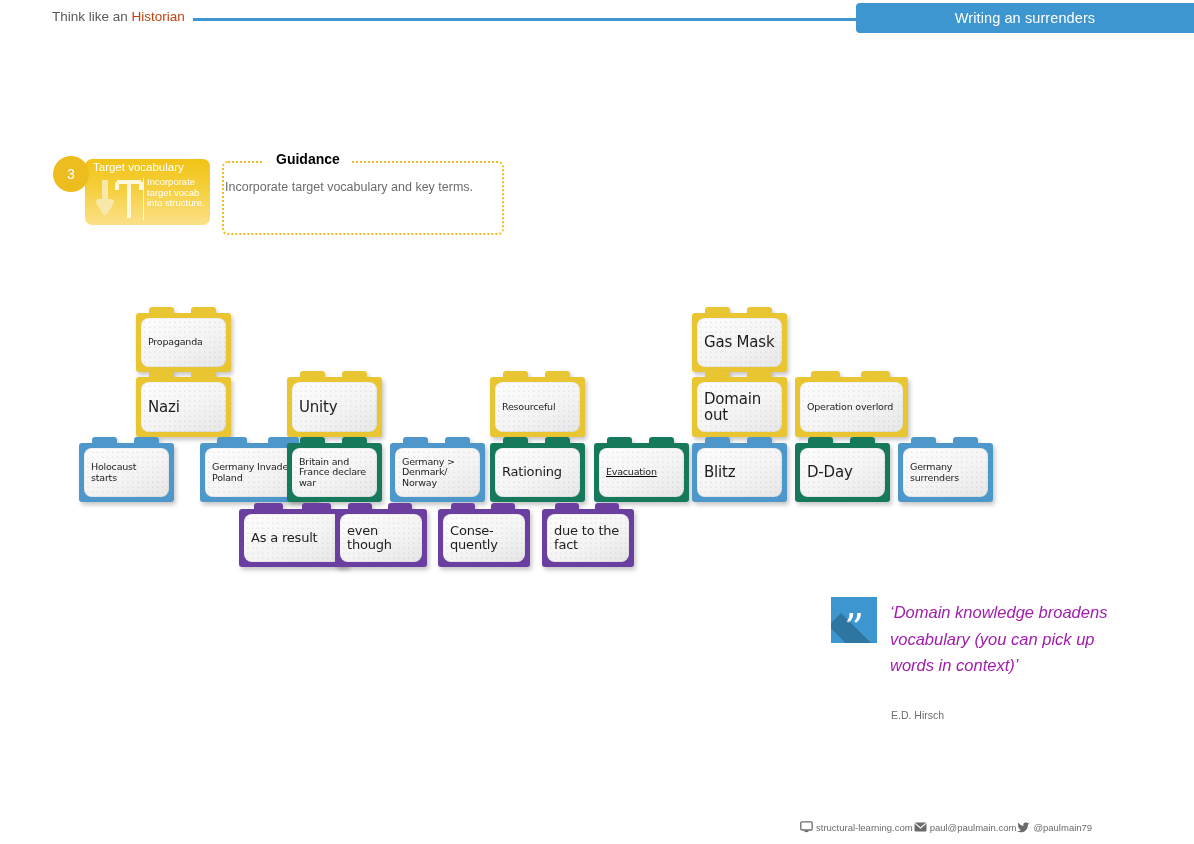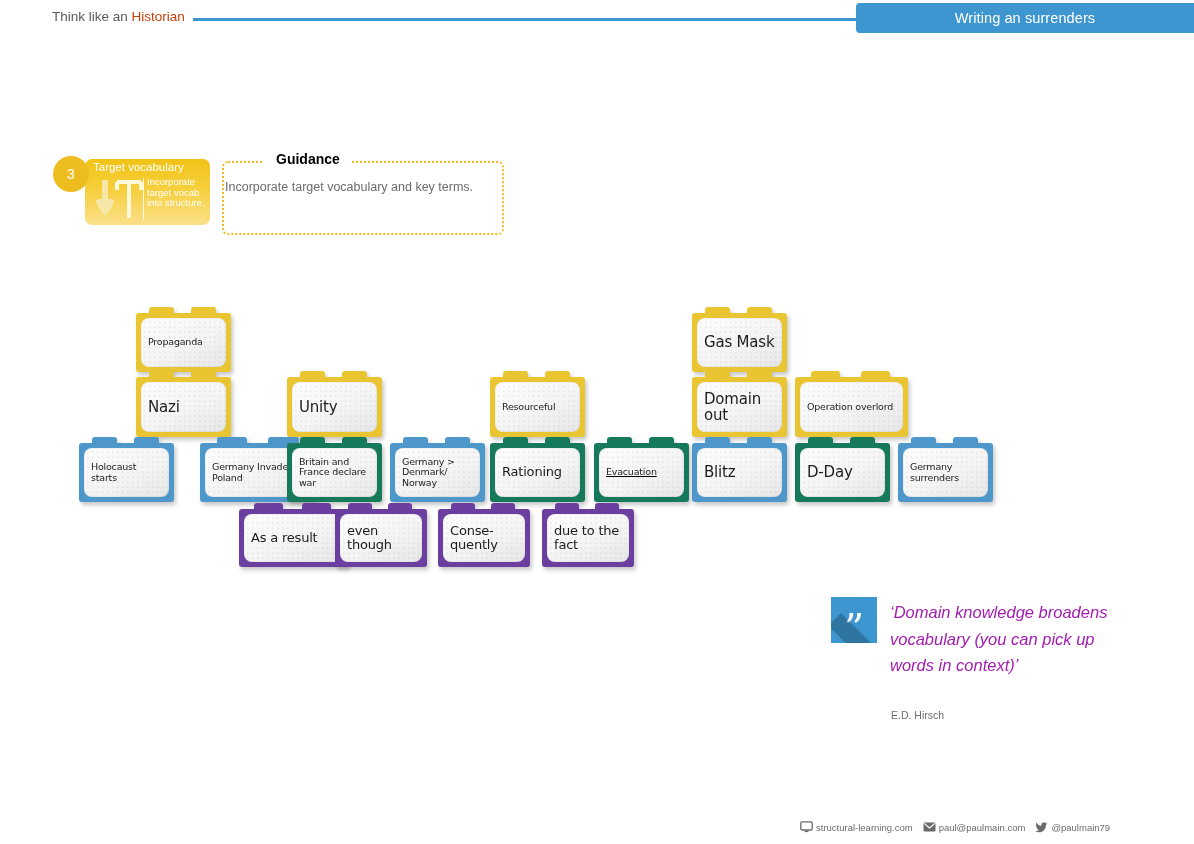--- a/index.html
+++ b/index.html
@@ -244,21 +244,21 @@
     color: #6d6e70;
   }
 
   
   #footer {
     position: absolute;
     left: 800px; top: 818px;
     width: 340px; height: 18px;
     display: flex;
     align-items: center;
-    gap: 10px;
+    gap: 1px;
     font-size: 9.5px;
     color: #6a6b6d;
   }
   .footer-item {
     display: flex;
     align-items: center;
     gap: 3px;
     white-space: nowrap;
   }
   .footer-item svg { display: block; }

